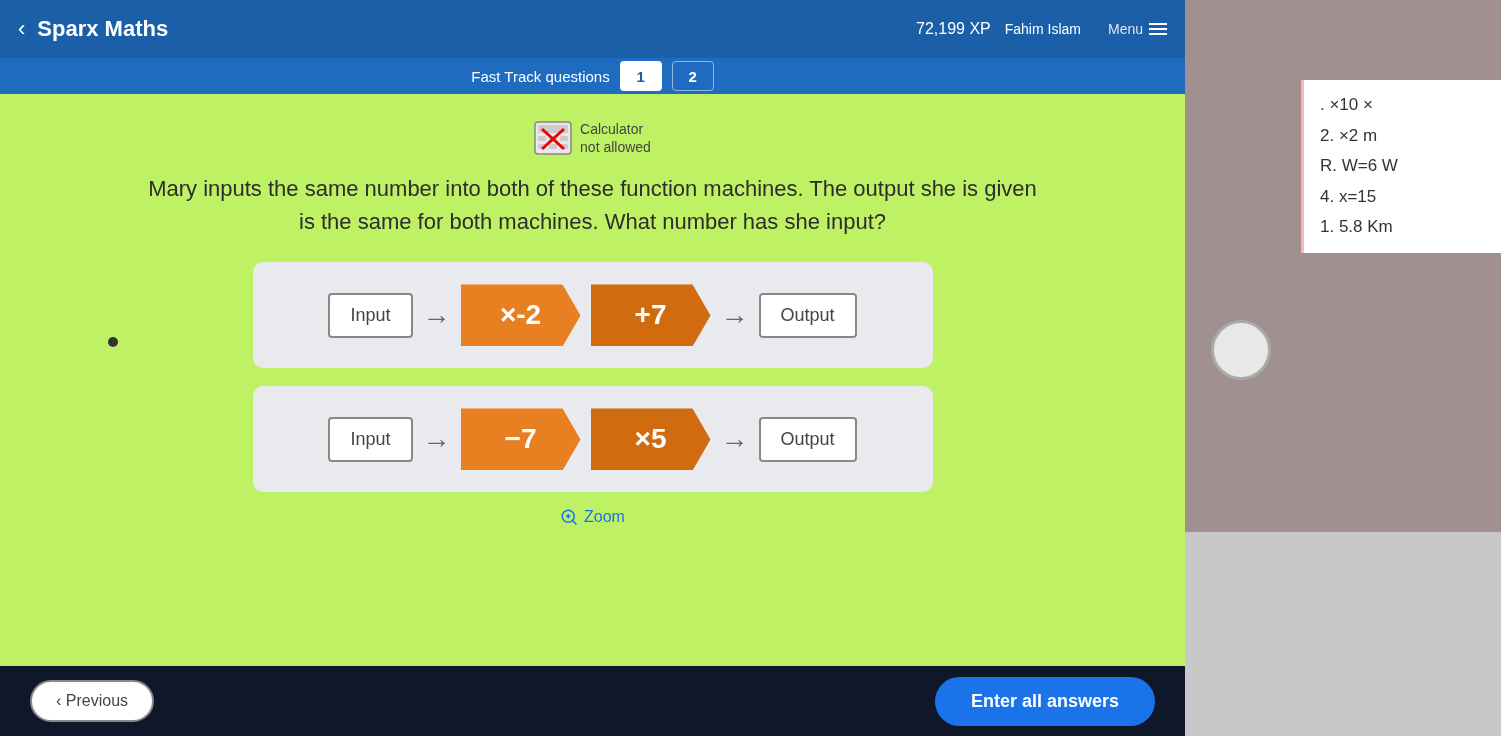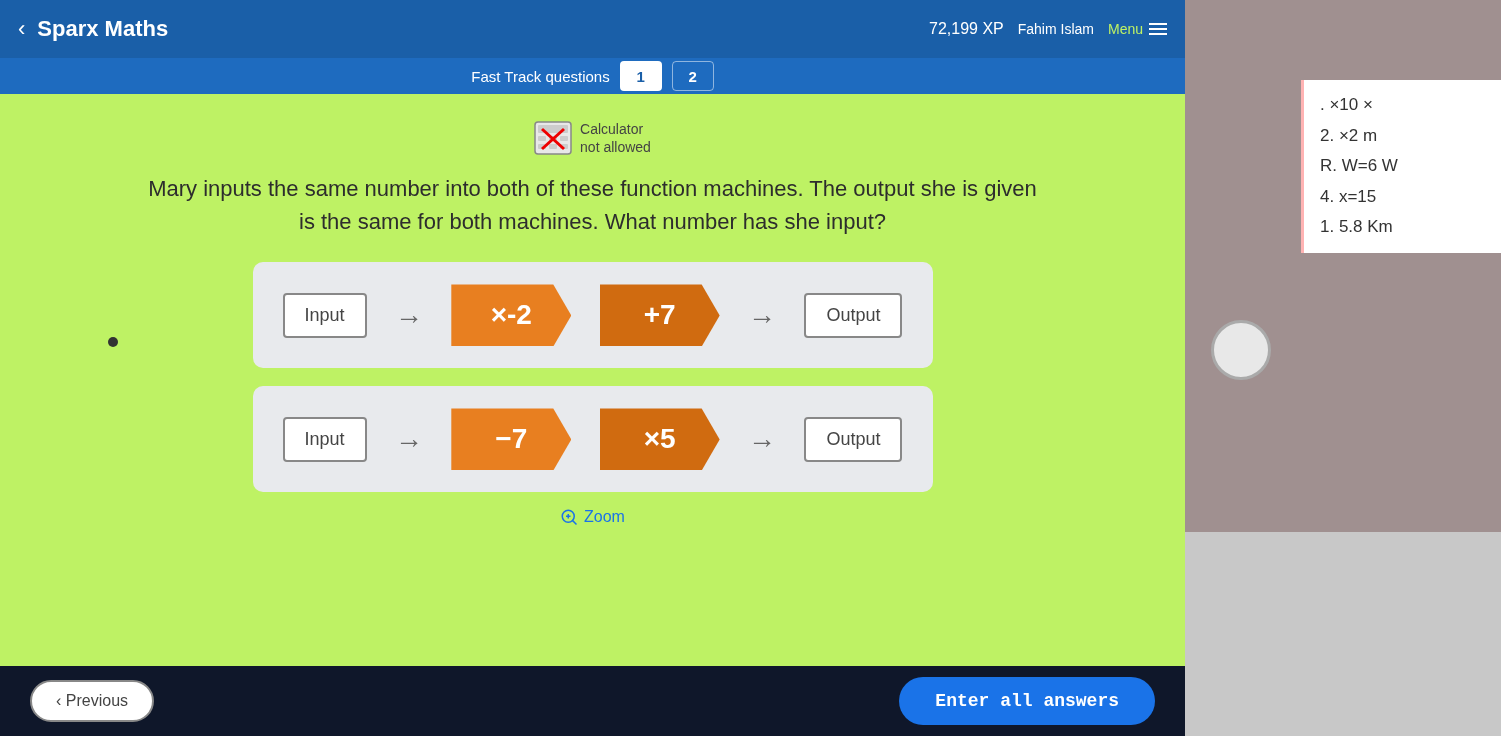--- a/index.html
+++ b/index.html
@@ -55,22 +55,23 @@
     }
     .user-name {
       font-size: 14px;
       color: white;
     }
     .menu-btn {
       display: flex;
       align-items: center;
       gap: 6px;
       font-size: 14px;
-      color: #bef264;
-      cursor: pointer;
+      color: #e5e5e5;
+      cursor: pointer;
+      margin-left: 13px;
     }
     .hamburger-icon {
       display: flex;
       flex-direction: column;
       gap: 3px;
     }
     .hamburger-icon span {
       display: block;
       width: 18px;
       height: 2px;
@@ -169,21 +170,21 @@
       width: 680px;
     }
 
     .machine-card {
       background: #e8eaed;
       border-radius: 10px;
       padding: 22px 30px;
       display: flex;
       align-items: center;
       gap: 10px;
-      justify-content: space-between;
+      justify-content: center;
     }
 
     .machine-box {
       border: 2px solid #888;
       background: white;
       padding: 10px 20px;
       border-radius: 4px;
       font-size: 18px;
       color: #444;
       font-weight: 500;
@@ -252,21 +253,20 @@
 
     .enter-btn {
       background: #1a73e8;
       border: none;
       border-radius: 50px;
       padding: 14px 36px;
       font-size: 18px;
       font-weight: 600;
       color: white;
       cursor: pointer;
-      font-family: Liberation Mono, monospace;
     }
 
     
     .right-side {
       width: 316px;
       height: 532px;
       background: #a09090;
       position: relative;
       display: flex;
       align-items: flex-start;

